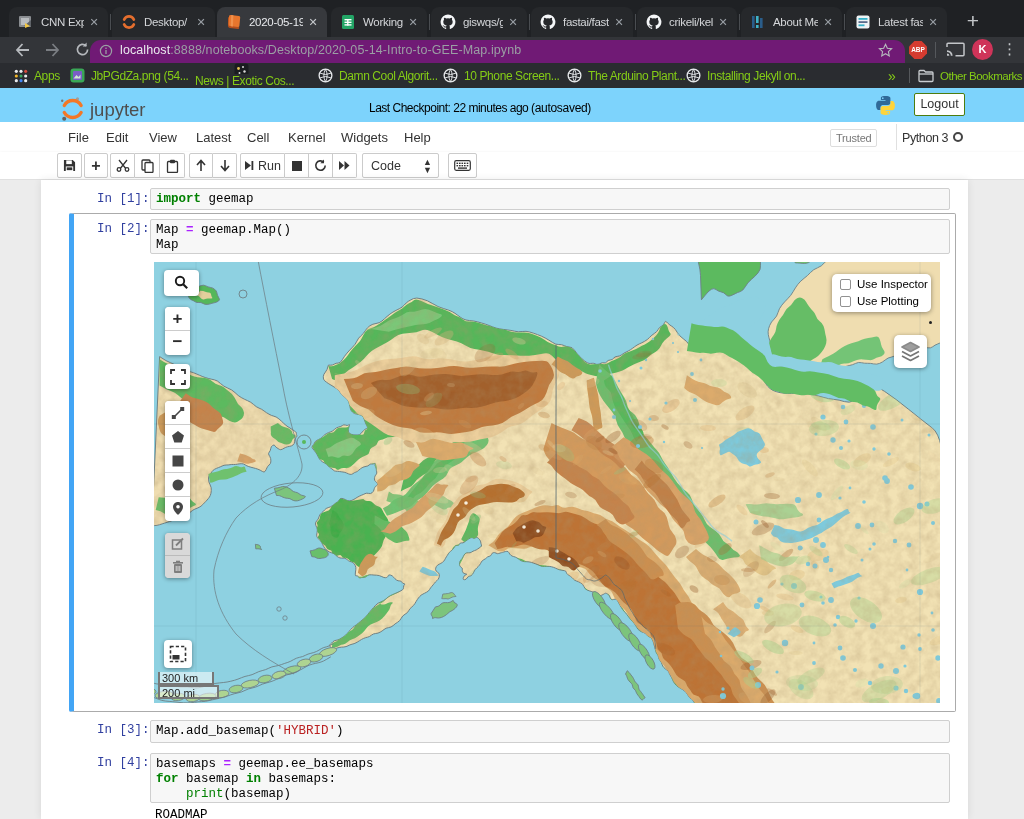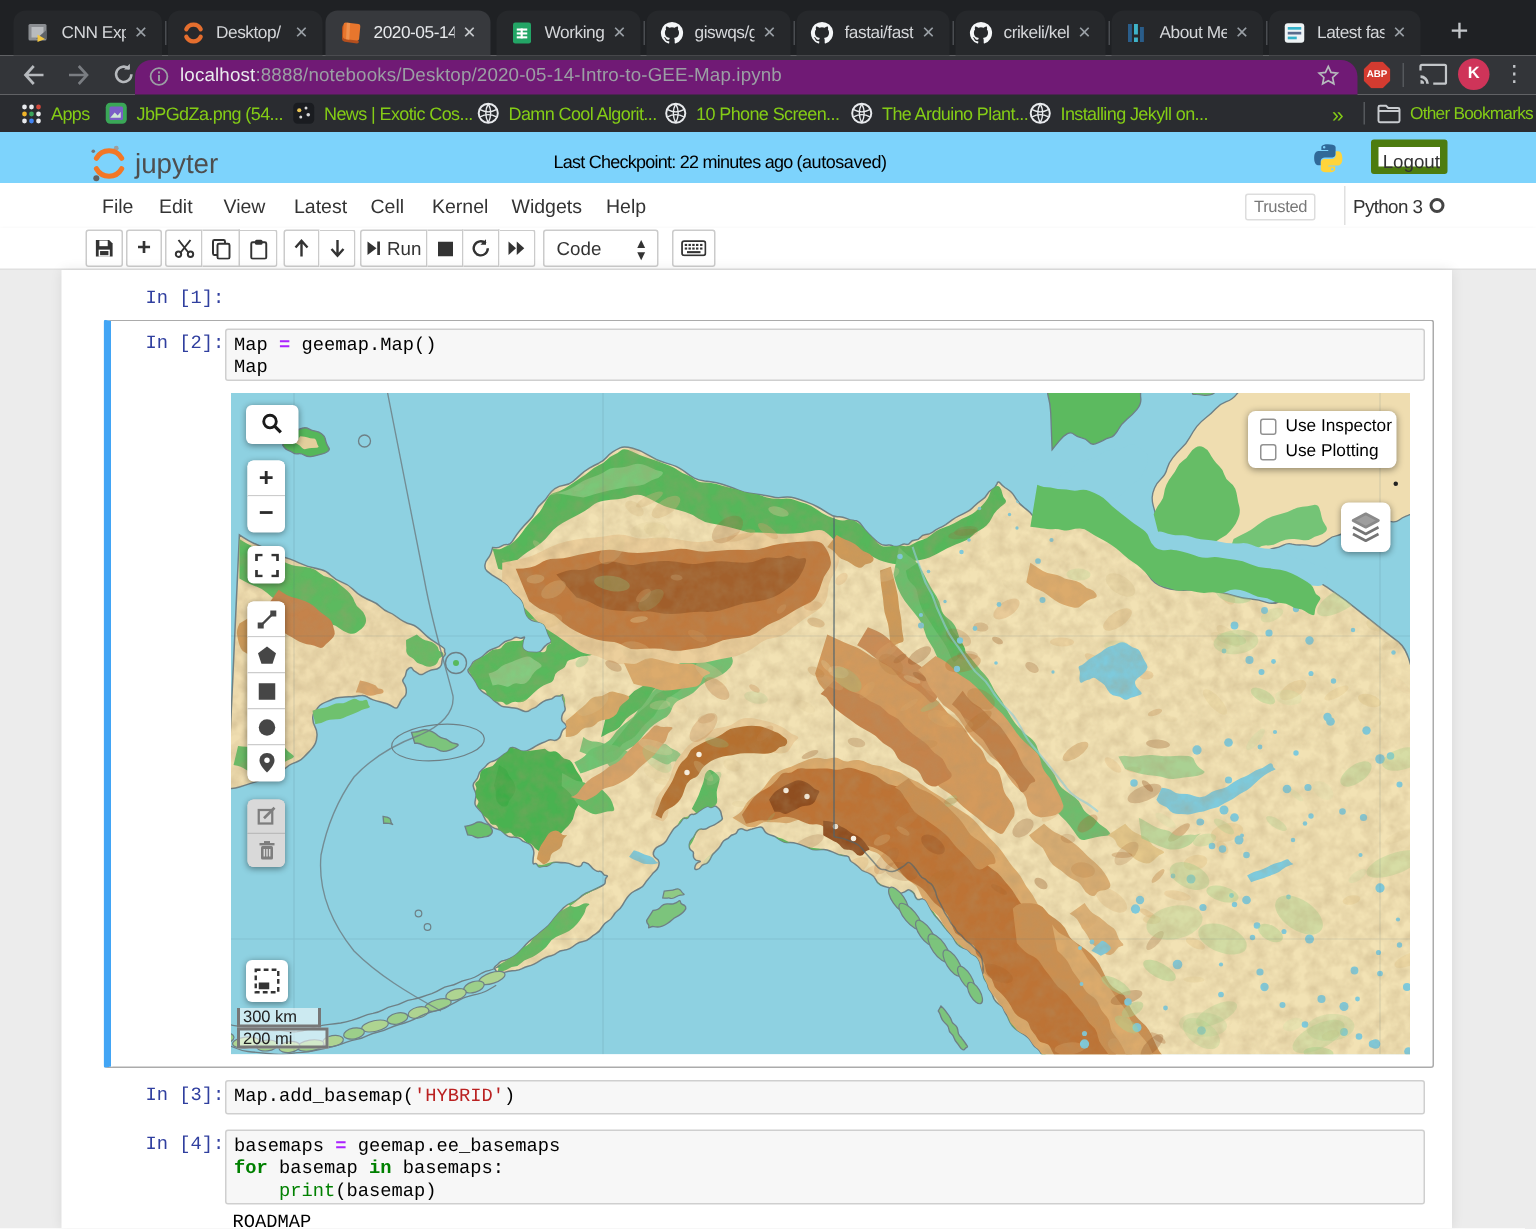--- a/index.html
+++ b/index.html
@@ -32,21 +32,21 @@
   .bm { position:absolute; top:0; height:25px; display:flex; align-items:center; letter-spacing:-0.4px; font-size:12px; color:#84cc16; }
   .bm svg, .bm .bic { margin-right:6px; }
 
   
   #jheader { position:absolute; left:0; top:88px; width:1024px; height:34px; background:#7dd3fc; }
   #jlogo { position:absolute; left:57px; top:8px; }
   #jtitle { position:absolute; left:157px; top:9px; font-size:16px; color:#000; letter-spacing:-0.45px; font-weight:500; }
   #jchk { position:absolute; left:369px; top:13px; font-size:12px; color:#000; letter-spacing:-0.5px; }
   #autosv { position:absolute; left:531px; top:13px; font-size:12px; color:#000; letter-spacing:-0.3px; }
   #logout { position:absolute; left:914px; top:5px; width:51px; height:23px; background:#fff;
-    border:5px solid #4d7c0f; border-radius:2px; font-size:12.5px; color:#333; text-align:right;
+    border:1px solid #4d7c0f; border-radius:2px; font-size:12.5px; color:#333; text-align:center;
     line-height:21px; }
   #pylogo { position:absolute; left:874px; top:6px; }
 
   #menurow { position:absolute; left:0; top:122px; width:1024px; height:30px; background:#fff; }
   .mitem { position:absolute; top:8px; font-size:13px; color:#333; }
   #trusted { position:absolute; left:830px; top:7px; border:1px solid #ddd; border-radius:2px;
     color:#777; font-size:11px; padding:2px 5px; letter-spacing:-0.2px; }
   #kernname { position:absolute; left:902px; top:9px; font-size:12.5px; color:#333; letter-spacing:-0.4px; }
   #kernind { position:absolute; left:953px; top:10px; width:10px; height:10px; border:2px solid #444;
     border-radius:50%; }
@@ -111,21 +111,21 @@
           </svg></span>
       <span class="ttl">Desktop/</span>
         <span class="cls">✕</span>
     </div>
     <div class="tab active" style="left:217px; width:110px;">
       <span class="fav"><svg width="16" height="16" viewBox="0 0 16 16">
             <path d="M3.5,2.5 q-1.5,0.6 -1.5,1.8 L2,12 q0,1.4 1.8,1.9 L12,15 q1.2,0 1.3,-1.2" fill="#b44f1e"></path>
             <path d="M4.5,1 L13,2 q1.4,0.2 1.2,1.6 L13.4,12 q-0.2,1.2 -1.6,1 L4,12 q-1.6,-0.3 -1.4,-1.8 L3,2.4 Q3.2,1 4.5,1 Z" fill="#e8762d"></path>
             <path d="M5.2,1.1 L7.4,1.35 L6.9,12.5 L4.7,12.2 Z" fill="#f0914d"></path>
           </svg></span>
-      <span class="ttl">2020-05-14</span>
+      <span class="ttl">2020-05-19</span>
         <span class="cls" style="color:#c6c9cc">✕</span>
     </div>
     <div class="tab" style="left:331px; width:96px;">
       <span class="fav"><svg width="16" height="16">
             <rect x="2" y="1" width="12" height="14" rx="1.5" fill="#23a566"></rect>
             <rect x="4.5" y="5" width="7" height="1.4" fill="#fff"></rect>
             <rect x="4.5" y="7.6" width="7" height="1.4" fill="#fff"></rect>
             <rect x="4.5" y="10.2" width="7" height="1.4" fill="#fff"></rect>
             <rect x="7.1" y="5" width="1.4" height="6.6" fill="#fff"></rect>
           </svg></span>
@@ -232,21 +232,21 @@
         <span>Apps</span>
       </div>
     <div class="bm" style="left:70px;">
         <svg width="15" height="15">
           <rect x="0.5" y="0.5" width="14" height="14" rx="3" fill="#3aa757"></rect>
           <rect x="3" y="3" width="9" height="9" rx="1" fill="#7b5ec7"></rect>
           <path d="M3.5,10.5 l3-3.5 2,2 2-2.5 v4 Z" fill="#cfe8d4"></path>
         </svg>
         <span>JbPGdZa.png (54...</span>
       </div>
-    <div class="bm" style="left:195px;">
+    <div class="bm" style="left:195px;flex-direction:column;">
         <svg width="15" height="15">
           <rect x="0.5" y="0.5" width="14" height="14" rx="3" fill="#1a1c20"></rect>
           <circle cx="4.5" cy="5.5" r="1.4" fill="#e8c353"></circle>
           <circle cx="9" cy="4" r="1" fill="#d8d8d8"></circle>
           <circle cx="10.5" cy="8.5" r="1.2" fill="#d8d8d8"></circle>
           <circle cx="5.5" cy="10" r="1" fill="#d8d8d8"></circle>
         </svg>
         <span>News | Exotic Cos...</span>
       </div>
     <div class="bm" style="left:318px;">
@@ -400,20 +400,23 @@
           </g>
         </svg>
       </div>
   </div>
 
   <div id="nbbg"></div>
   <div id="nbcontainer"></div>
   <div id="selcell"></div>
 
   <div class="prompt" style="left:97px; top:192px;">In&nbsp;[1]:</div>
+  <div class="inputbox" style="top:188px; height:22px;">
+      <div class="code"><span class="kw">import</span> geemap</div>
+    </div>
 
   <div class="prompt" style="left:97px; top:222px;">In&nbsp;[2]:</div>
   <div class="inputbox" style="top:219px; height:35px;">
       <div class="code">Map <span class="op">=</span> geemap.Map()
 Map</div>
     </div>
 
   <div id="map">
   <svg width="786" height="441" viewBox="0 0 786 441">
         <rect width="786" height="441" fill="#8ed1e1"></rect>

